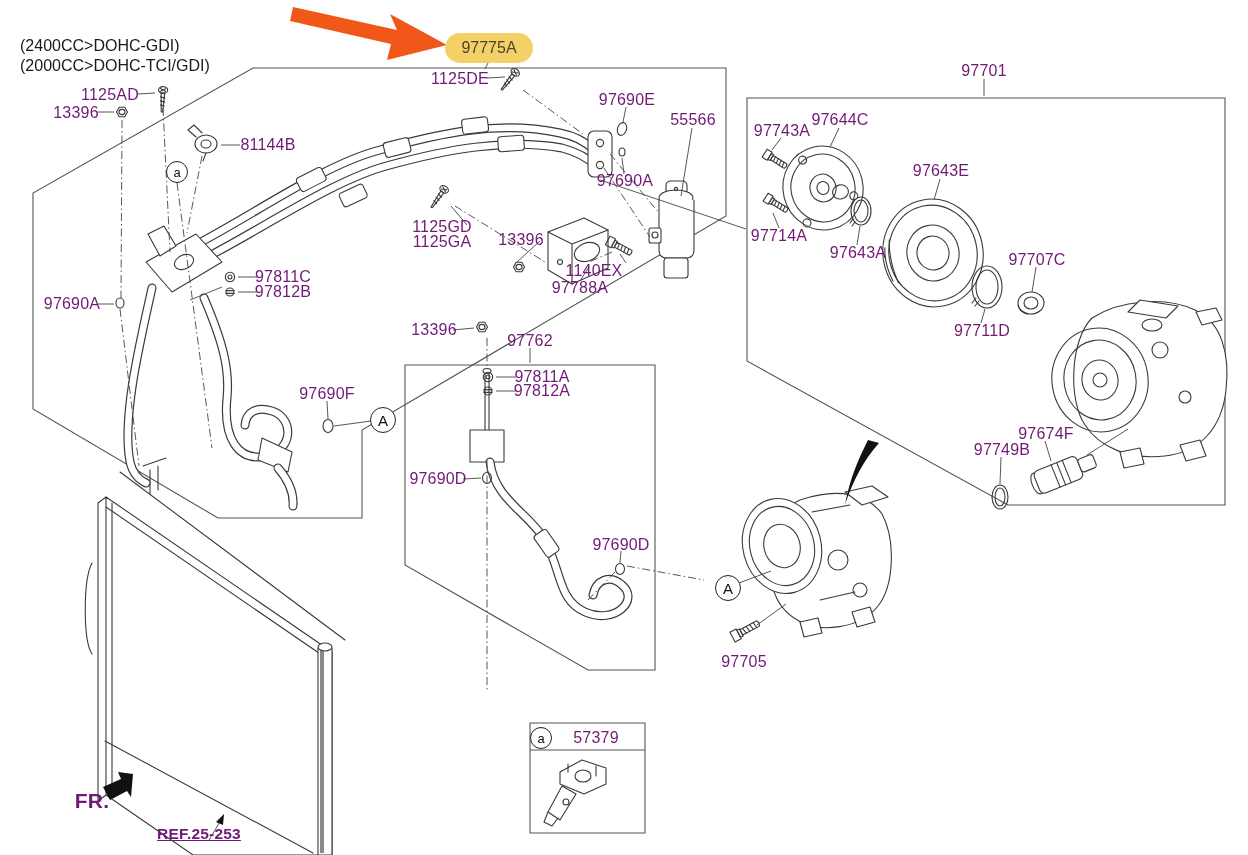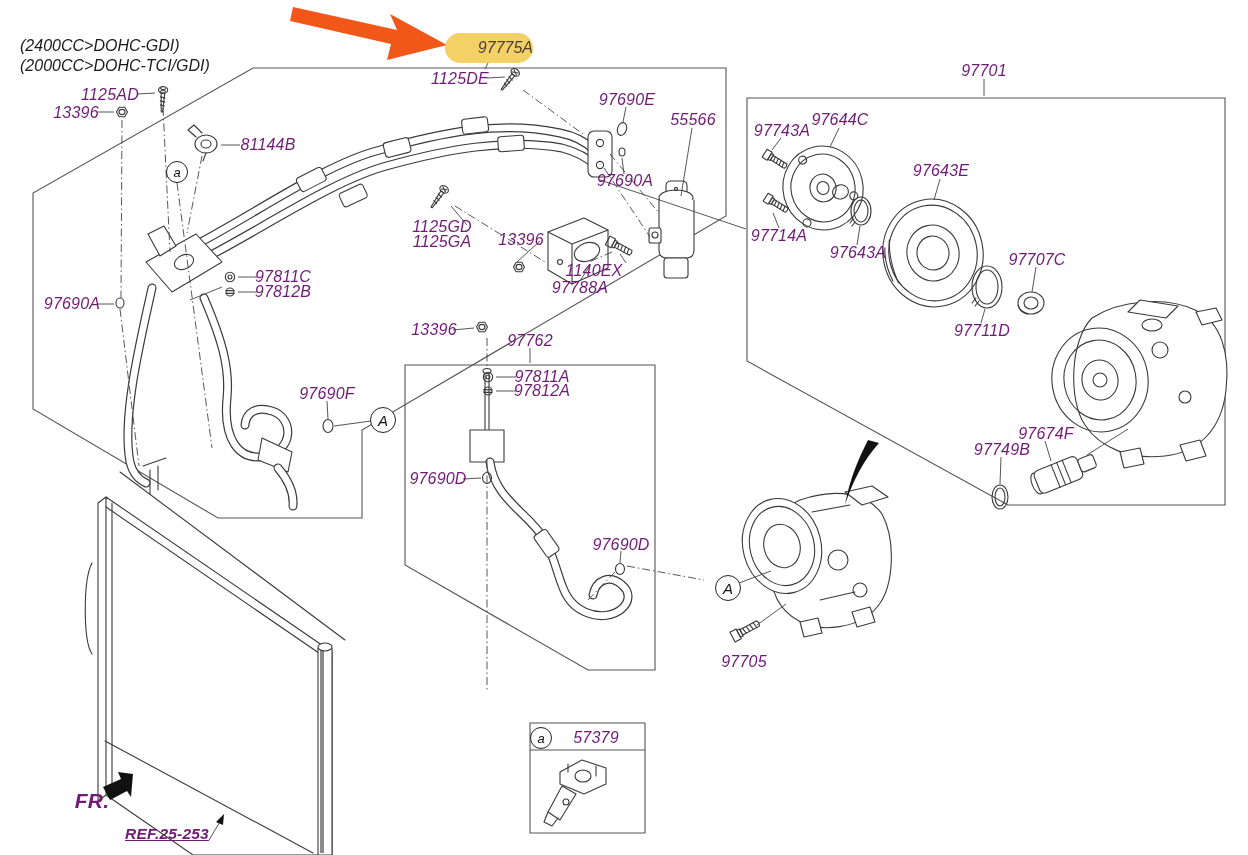--- a/index.html
+++ b/index.html
@@ -8,32 +8,32 @@
   svg{position:absolute;left:0;top:0;}
   svg *{vector-effect:non-scaling-stroke;}
   .ln{stroke:#3a3a3a;stroke-width:1.1;fill:none;stroke-linecap:round;stroke-linejoin:round;}
   .lnf{stroke:#3a3a3a;stroke-width:1.1;fill:#fff;stroke-linejoin:round;}
   .bx{stroke:#555;stroke-width:1.1;fill:none;stroke-linejoin:miter;}
   .ld{stroke:#444;stroke-width:0.9;fill:none;}
   .dd{stroke:#444;stroke-width:0.9;fill:none;stroke-dasharray:8 3 1.5 3;}
   .tubeO{stroke:#3a3a3a;stroke-width:9;fill:none;stroke-linecap:round;}
   .tubeI{stroke:#fff;stroke-width:6.6;fill:none;stroke-linecap:round;}
   .blk{fill:#111;stroke:none;}
-  .labels{position:absolute;left:0;top:0;width:100%;height:100%;font-style:italic;}
+  .labels{position:absolute;left:0;top:0;width:100%;height:100%;}
   .pl{position:absolute;transform:translate(-50%,-50%);font-size:16px;color:#701a75;
       white-space:nowrap;letter-spacing:.2px;}
   .note{position:absolute;font-size:16px;color:#1a1a1a;white-space:nowrap;}
   .pill{position:absolute;left:445px;top:33px;width:88px;height:30px;border-radius:16px;
-        background:#F4D166;color:#4a4234;font-size:16px;line-height:30px;text-align:right;}
+        background:#F4D166;color:#4a4234;font-size:16px;line-height:30px;text-align:center;}
   .co{position:absolute;transform:translate(-50%,-50%);border:1.4px solid #222;border-radius:50%;
       display:flex;align-items:center;justify-content:center;color:#111;background:#fff;}
   .co.sm{width:20px;height:20px;font-size:13px;}
   .co.lg{width:24px;height:24px;font-size:15px;}
   .fr{font-weight:bold;font-size:21px;}
-  .ref{font-weight:bold;font-size:15.5px;text-decoration:underline;}
+  .ref{font-weight:bold;font-size:15.5px;text-decoration:underline;margin-left:32px;}
 </style>
 </head>
 <body>
 
 <div class="canvas">
 
 <svg width="1248" height="855" viewBox="0 0 1248 855">
 
   <defs>
     <g id="sym-screw">

